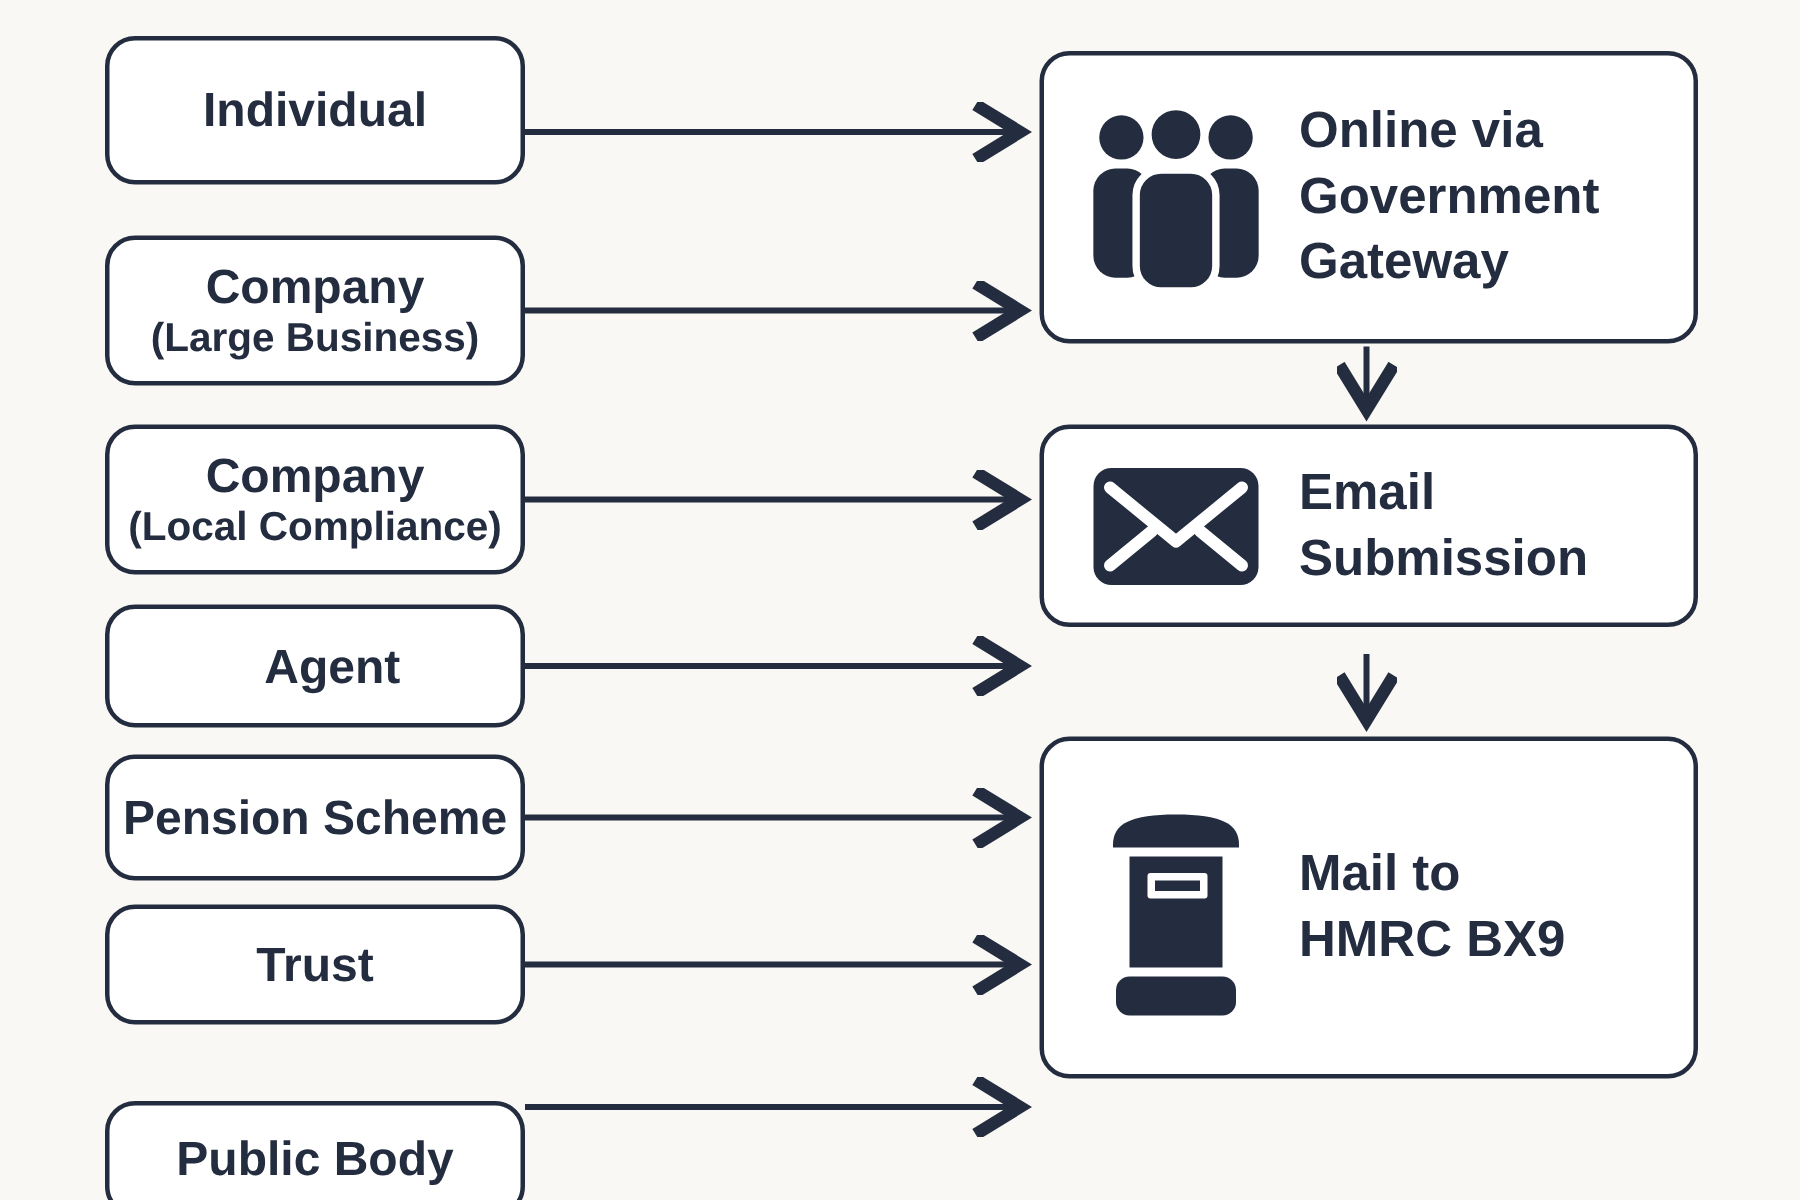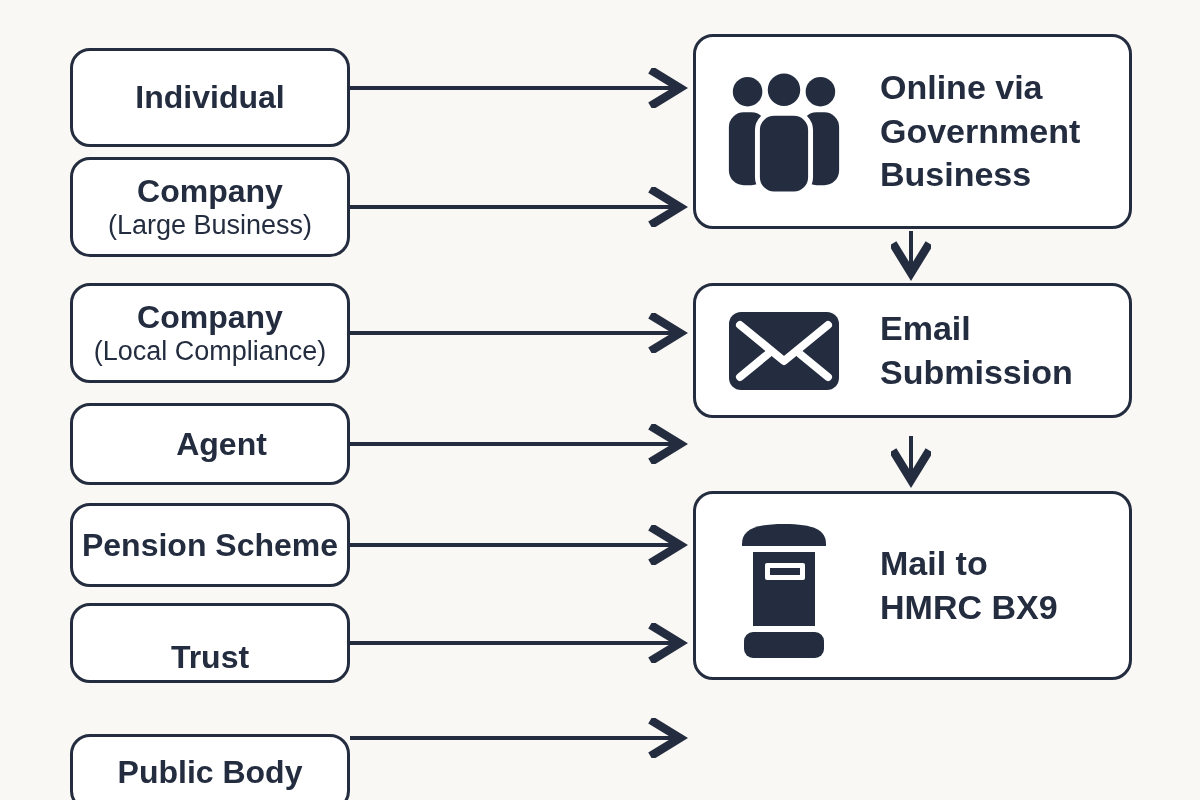--- a/index.html
+++ b/index.html
@@ -35,58 +35,58 @@
     padding: 4px 8px;
   }
   .source .main {
     font-size: 32px;
     font-weight: 700;
     line-height: 1.15;
     white-space: nowrap;
   }
   .source .sub {
     font-size: 27px;
-    font-weight: 400;
+    font-weight: 700;
     line-height: 1.15;
     white-space: nowrap;
   }
 
   .method {
     left: 693px;
     width: 439px;
     justify-content: flex-start;
     padding: 10px 18px;
-    gap: 26px;
+    gap: 12px;
   }
   .method .icon-wrap {
     flex: 0 0 140px;
     display: flex;
     align-items: center;
     justify-content: center;
   }
   .method .lines {
     font-size: 34px;
     font-weight: 700;
     line-height: 1.28;
     text-align: left;
   }
   .method .lines span { display: block; }
 
   
-  #src-0 { top: 48px;  height: 99px;  }
+  #src-0 { top: 24px;  height: 99px;  }
   #src-1 { top: 157px; height: 100px; }
   #src-2 { top: 283px; height: 100px; }
   #src-3 { top: 403px; height: 82px; padding-left: 31px;  }
   #src-4 { top: 503px; height: 84px;  }
-  #src-5 { top: 603px; height: 80px; justify-content: flex-end;  }
+  #src-5 { top: 603px; height: 80px;  }
   #src-6 { top: 700px; height: 77px; margin-top: 34px;  }
 
   #mth-0 { top: 34px;  height: 195px; }
   #mth-1 { top: 283px; height: 135px; }
-  #mth-2 { top: 491px; height: 189px; }
+  #mth-2 { top: 491px; height: 228px; }
 
   .arrows {
     position: absolute;
     inset: 0;
     pointer-events: none;
   }
 </style>
 </head>
 <body>
 
@@ -134,21 +134,21 @@
           <rect x="83" y="43" width="38" height="74" rx="15"></rect>
 
           <circle cx="65" cy="20" r="19" stroke="#ffffff" stroke-width="5"></circle>
           <rect x="38" y="44" width="54" height="82" rx="17" stroke="#ffffff" stroke-width="5"></rect>
         </g>
       </svg>
     </span>
     <span class="lines">
       <span>Online via</span>
       <span>Government</span>
-      <span>Business</span>
+      <span>Gateway</span>
     </span>
   </div>
 
   <div class="node method" id="mth-1">
     <span class="icon-wrap">
       <svg width="112" height="80" viewBox="0 0 112 80" aria-hidden="true">
         <rect x="1" y="1" width="110" height="78" rx="12" fill="#242d3f"></rect>
         <path d="M12 14 L56 50 L100 14" fill="none" stroke="#ffffff" stroke-width="8" stroke-linecap="round" stroke-linejoin="round"></path>
         <path d="M12 66 L40 43" fill="none" stroke="#ffffff" stroke-width="8" stroke-linecap="round"></path>
         <path d="M100 66 L72 43" fill="none" stroke="#ffffff" stroke-width="8" stroke-linecap="round"></path>

